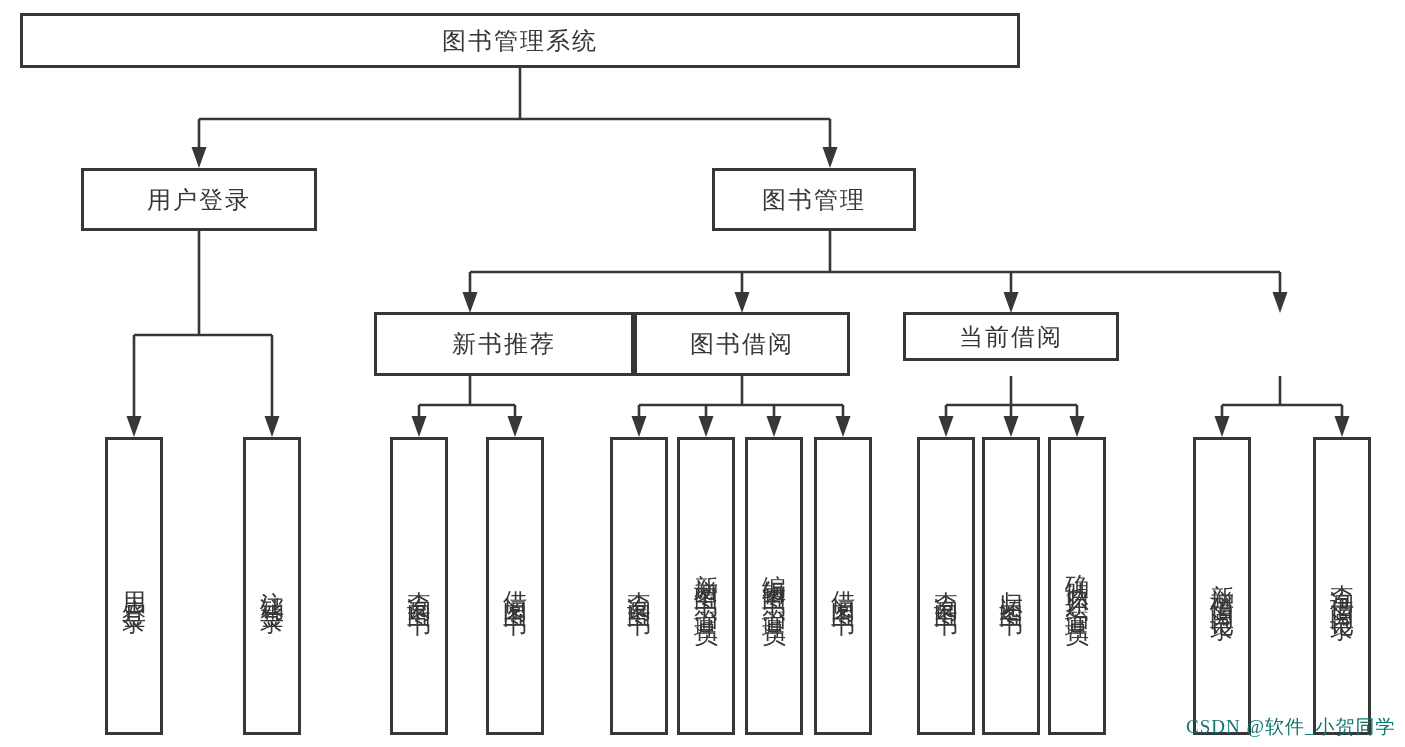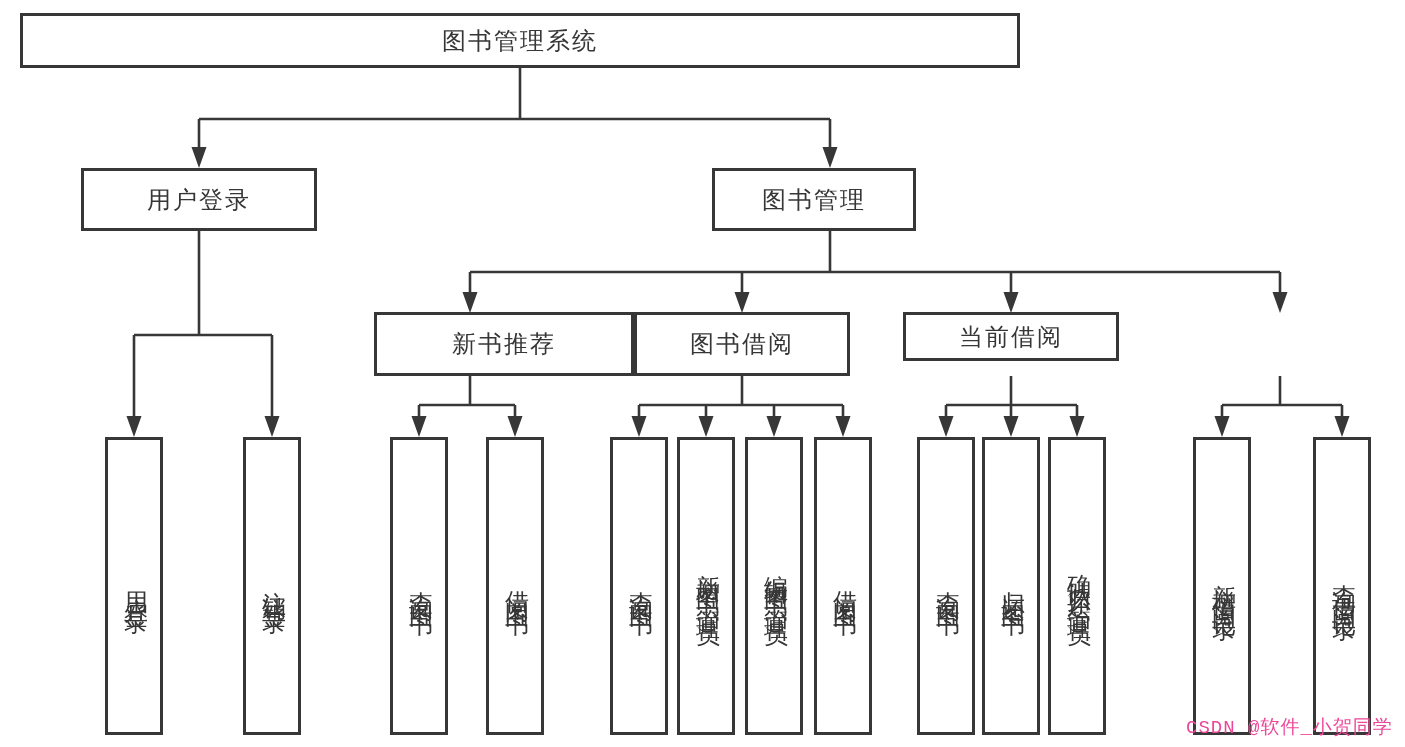--- a/index.html
+++ b/index.html
@@ -2,21 +2,21 @@
 <html><head>
 <meta charset="utf-8">
 <style>
   html, body { margin: 0; padding: 0; background: #ffffff; }
   .stage {
     position: relative;
     width: 1405px;
     height: 747px;
     background: #ffffff;
     overflow: hidden;
-    font-family: Liberation Mono, monospace;
+    font-family: Liberation Serif, serif;
   }
   svg.connectors {
     position: absolute;
     left: 0; top: 0;
     width: 1405px; height: 747px;
     z-index: 0;
   }
   .hbox, .vbox {
     position: absolute;
     box-sizing: border-box;
@@ -38,21 +38,21 @@
     writing-mode: vertical-rl;
     text-orientation: mixed;
     letter-spacing: 7px;
     line-height: 1;
   }
   .watermark {
     position: absolute;
     left: 1186px;
     top: 714px;
     font-size: 19px;
-    color: #ec4899;
+    color: #0f766e;
     letter-spacing: 1px;
     white-space: nowrap;
     z-index: 2;
   }
 </style>
 </head>
 <body>
 
 <div class="stage">
 

